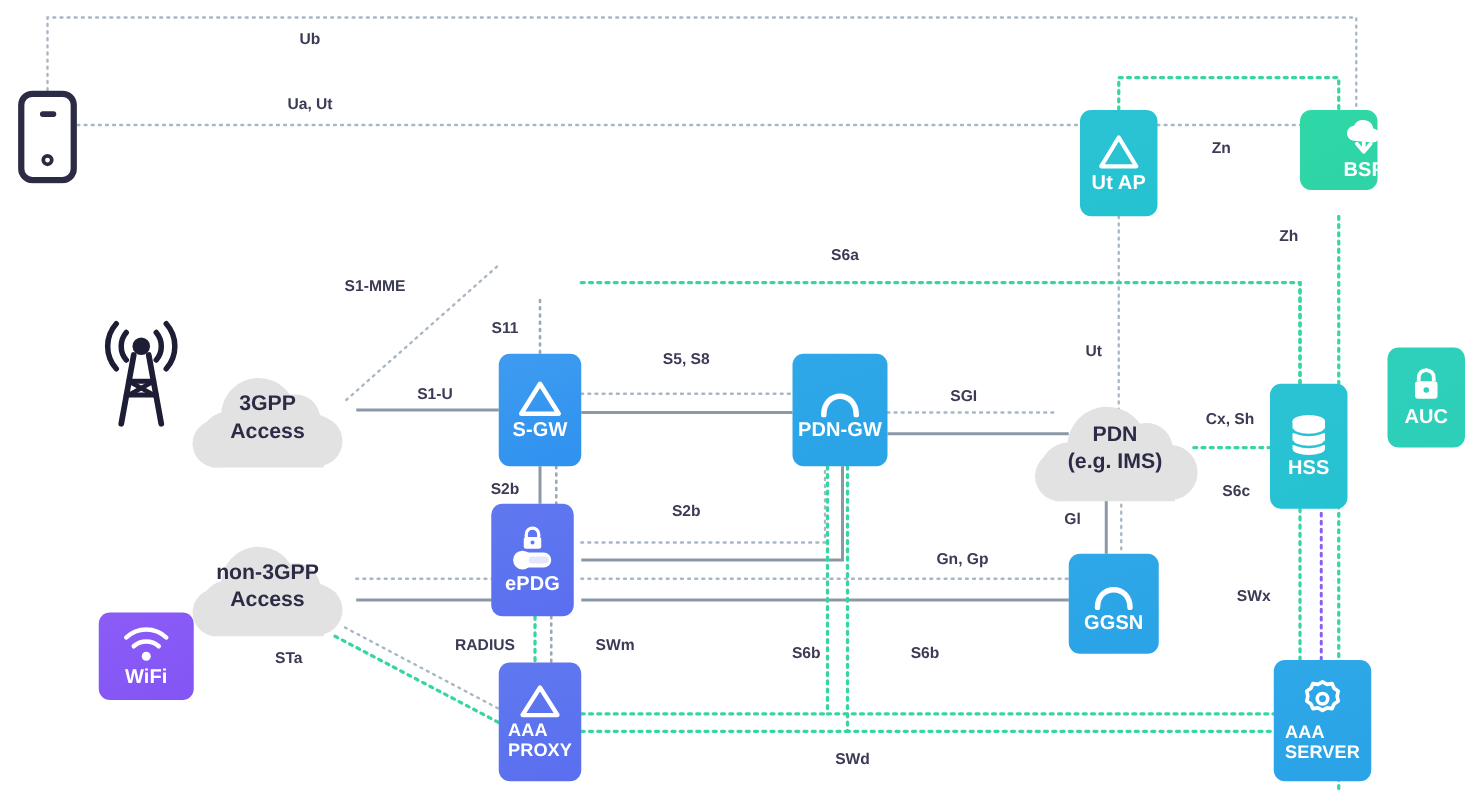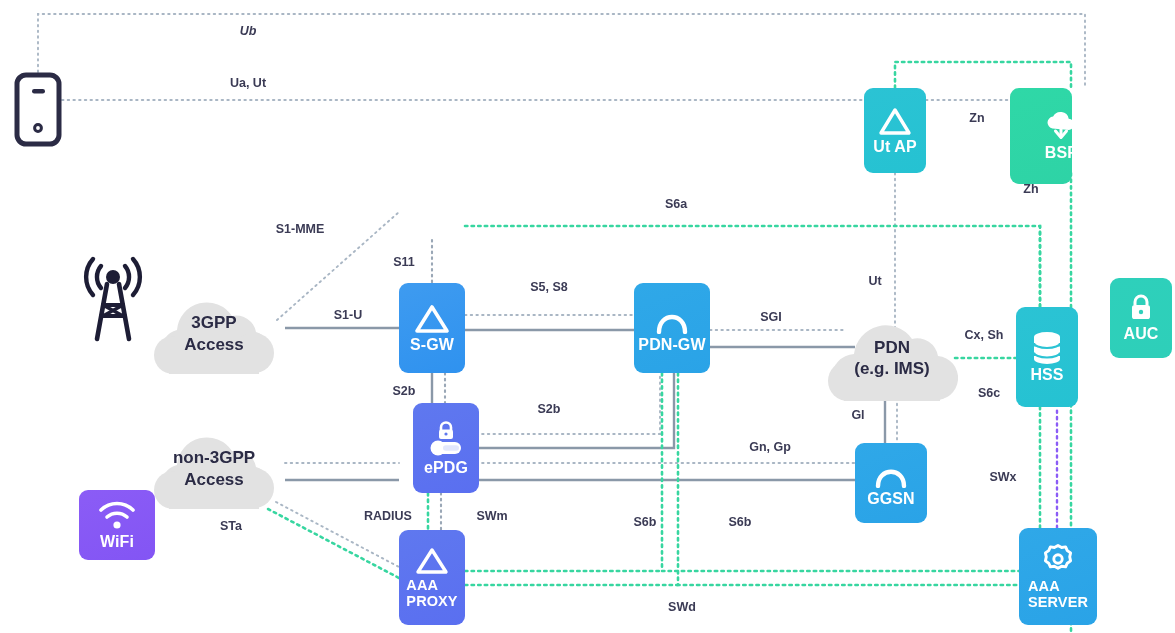--- a/index.html
+++ b/index.html
@@ -182,21 +182,21 @@
 
   <div class="node cyan" style="left:864px;top:88px;width:62px;height:85px;">
     <span class="glyph">
       <svg width="34" height="30" viewBox="0 0 34 30" xmlns="http://www.w3.org/2000/svg">
         <path d="M17 4 L31 27 L3 27 Z" fill="none" stroke="#fff" stroke-width="3.4" stroke-linejoin="round"></path>
       </svg>
     </span>
     <span class="nlabel">Ut AP</span>
   </div>
 
-  <div class="node teal" style="left:1010px;top:88px;width:62px;height:96px;padding-left:40px;">
+  <div class="node teal" style="left:1040px;top:88px;width:62px;height:64px;padding-left:40px;">
     <span class="glyph">
       <svg width="38" height="32" viewBox="0 0 38 32" xmlns="http://www.w3.org/2000/svg">
         <path d="M10.5 18.5 a6 6 0 0 1 0.6 -11.9 a8.3 8.3 0 0 1 15.6 2.2
                  a5.6 5.6 0 0 1 0.3 11.1 Z" fill="#ffffff"></path>
         <path d="M19 14 L19 26" stroke="#fff" stroke-width="3" stroke-linecap="round"></path>
         <path d="M13.5 21 L19 27.5 L24.5 21" fill="none" stroke="#fff" stroke-width="3" stroke-linecap="round" stroke-linejoin="round"></path>
       </svg>
     </span>
     <span class="nlabel">BSF</span>
   </div>
@@ -238,21 +238,21 @@
     <span class="glyph">
       <svg width="30" height="30" viewBox="0 0 30 30" xmlns="http://www.w3.org/2000/svg">
         <path d="M9 12 V9 a6 6 0 0 1 12 0 v3" fill="none" stroke="#fff" stroke-width="3"></path>
         <rect x="6" y="12" width="18" height="14" rx="2.6" fill="#fff"></rect>
         <circle cx="15" cy="19" r="2.2" fill="#2ed0bb"></circle>
       </svg>
     </span>
     <span class="nlabel">AUC</span>
   </div>
 
-  <div class="node blue-violet" style="left:413px;top:403px;width:66px;height:90px;">
+  <div class="node blue-violet" style="left:393px;top:403px;width:66px;height:90px;">
     <span class="glyph">
       <svg width="44" height="38" viewBox="0 0 44 38" xmlns="http://www.w3.org/2000/svg">
         <path d="M17 11 V8.5 a5 5 0 0 1 10 0 V11" fill="none" stroke="#fff" stroke-width="2.6"></path>
         <rect x="15" y="10.5" width="14" height="9.5" rx="2" fill="#fff"></rect>
         <circle cx="22" cy="15" r="1.6" fill="#5f78ef"></circle>
         <rect x="7" y="23" width="30" height="12" rx="6" fill="#fff"></rect>
         <circle cx="14" cy="29" r="7.5" fill="#fff"></circle>
         <rect x="18" y="26" width="17" height="6" rx="3" fill="#5f78ef" opacity="0.0"></rect>
         <rect x="19" y="26.2" width="16" height="5.6" rx="2.8" fill="#5f78ef" opacity="0.18"></rect>
       </svg>
@@ -348,21 +348,21 @@
       <path d="M44 85 a23 23 0 0 1 -2 -46 a32 32 0 0 1 58 -15
                a21 21 0 0 1 26 17 a22 22 0 0 1 -4 44 Z" fill="#e2e2e2"></path>
       <circle cx="36" cy="66" r="20" fill="#e2e2e2"></circle>
       <circle cx="123" cy="64" r="21" fill="#e2e2e2"></circle>
       <rect x="32" y="64" width="96" height="22" fill="#e2e2e2"></rect>
     </svg>
     <span class="ctext">PDN
 (e.g. IMS)</span>
   </div>
 
-  <span class="elabel" style="left:248px;top:31px;font-style:italic;">Ub</span>
+  <span class="elabel" style="left:248px;top:31px;">Ub</span>
   <span class="elabel" style="left:248px;top:83px;">Ua, Ut</span>
   <span class="elabel" style="left:977px;top:118px;">Zn</span>
   <span class="elabel" style="left:1031px;top:189px;">Zh</span>
   <span class="elabel" style="left:676px;top:204px;">S6a</span>
   <span class="elabel" style="left:300px;top:229px;text-align:right;">S1-MME</span>
   <span class="elabel" style="left:404px;top:262px;">S11</span>
   <span class="elabel" style="left:549px;top:287px;">S5, S8</span>
   <span class="elabel" style="left:875px;top:281px;">Ut</span>
   <span class="elabel" style="left:348px;top:315px;">S1-U</span>
   <span class="elabel" style="left:771px;top:317px;">SGI</span>

